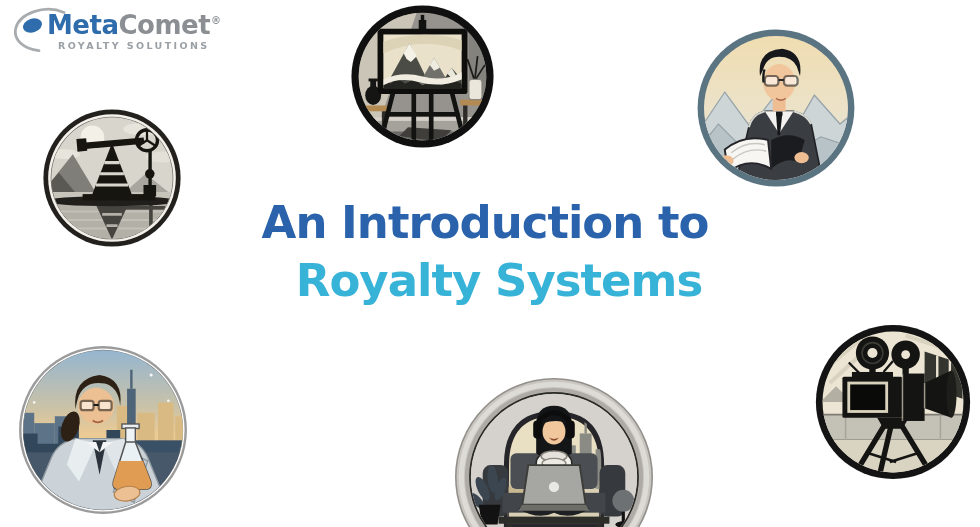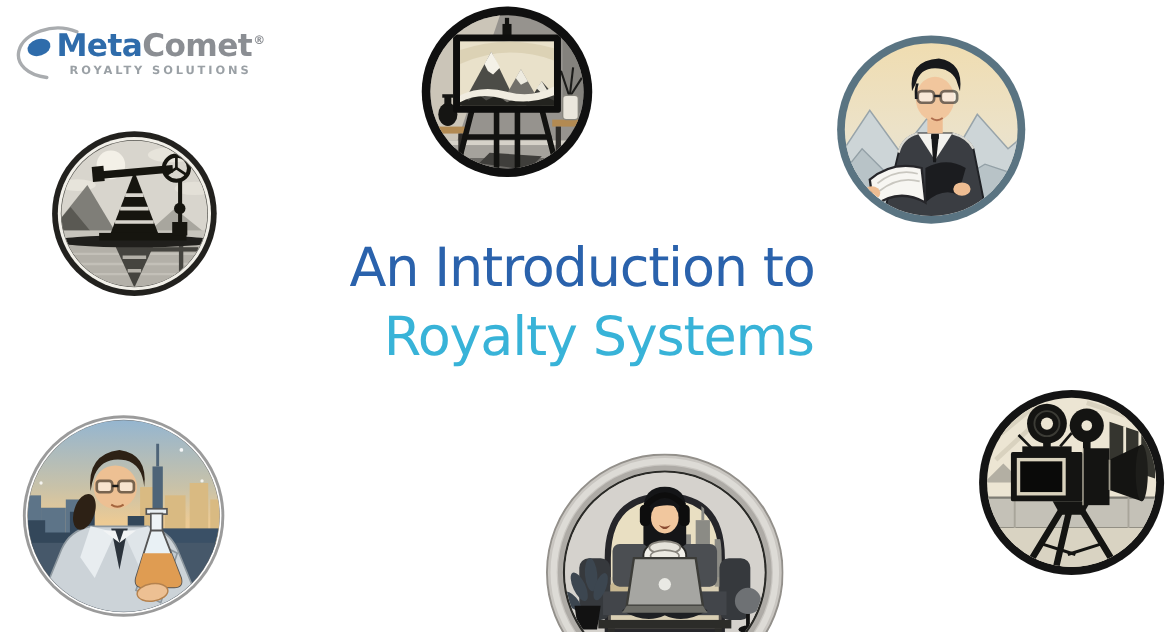--- a/index.html
+++ b/index.html
@@ -1,31 +1,31 @@
 <!DOCTYPE html>
 <html><head>
 <meta charset="utf-8">
 <style>
   html,body{margin:0;padding:0;background:#ffffff;}
   .stage{position:relative;width:980px;height:527px;overflow:hidden;background:#ffffff;
          font-family:"DejaVu Sans","Liberation Sans",sans-serif;}
 
   
-  .logo{position:absolute;left:10px;top:16px;width:210px;height:64px;}
+  .logo{position:absolute;left:10px;top:2px;width:210px;height:64px;}
   .comet-icon{position:absolute;left:0;top:4px;width:58px;height:52px;}
   .logo-text{position:absolute;left:37px;top:10px;text-align:center;}
   .brand{font-size:26px;font-weight:bold;letter-spacing:-0.5px;line-height:1.05;white-space:nowrap;}
   .brand .meta{color:#2f6cab;}
   .brand .comet{color:#8b8e93;}
   .brand .reg{color:#8b8e93;font-size:10px;font-weight:bold;vertical-align:super;margin-left:1px;}
   .tagline{margin-top:1px;font-size:9.5px;font-weight:700;letter-spacing:2.4px;color:#9aa0a5;white-space:nowrap;}
 
   
   .title{position:absolute;left:0;right:10px;top:194px;margin:0;text-align:center;
-         font-weight:normal;font-size:45px;letter-spacing:-1px;line-height:58px;}
+         font-weight:bold;font-size:45px;letter-spacing:-1px;line-height:58px;}
   .title .line1{display:block;color:#2a62ac;}
   .title .line2{display:block;color:#38b3d8;margin-left:28px;}
 
   
   figure.ill{position:absolute;margin:0;padding:0;}
   figure.ill svg{display:block;width:100%;height:100%;}
   .ill-oil      {left:42px;  top:108px; width:140px; height:140px;}
   .ill-art      {left:350px; top:4px;   width:145px; height:145px;}
   .ill-reader   {left:696px; top:28px;  width:160px; height:160px;}
   .ill-science  {left:17px;  top:344px; width:172px; height:172px;}

